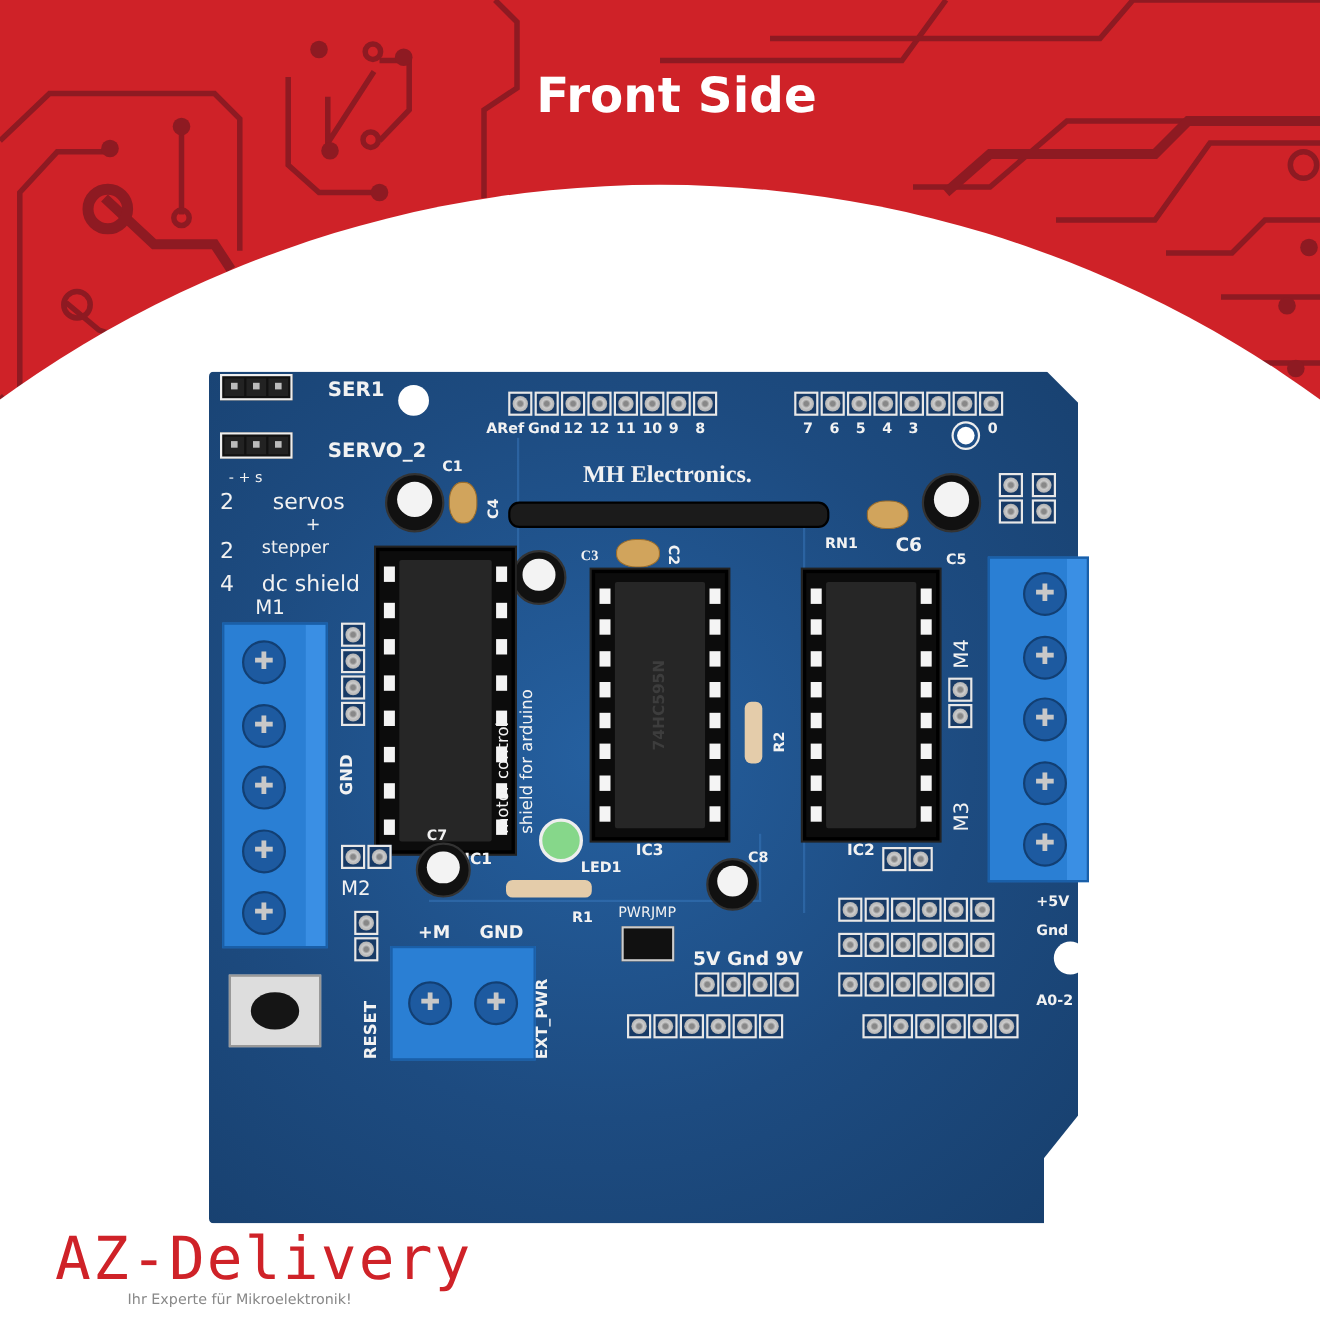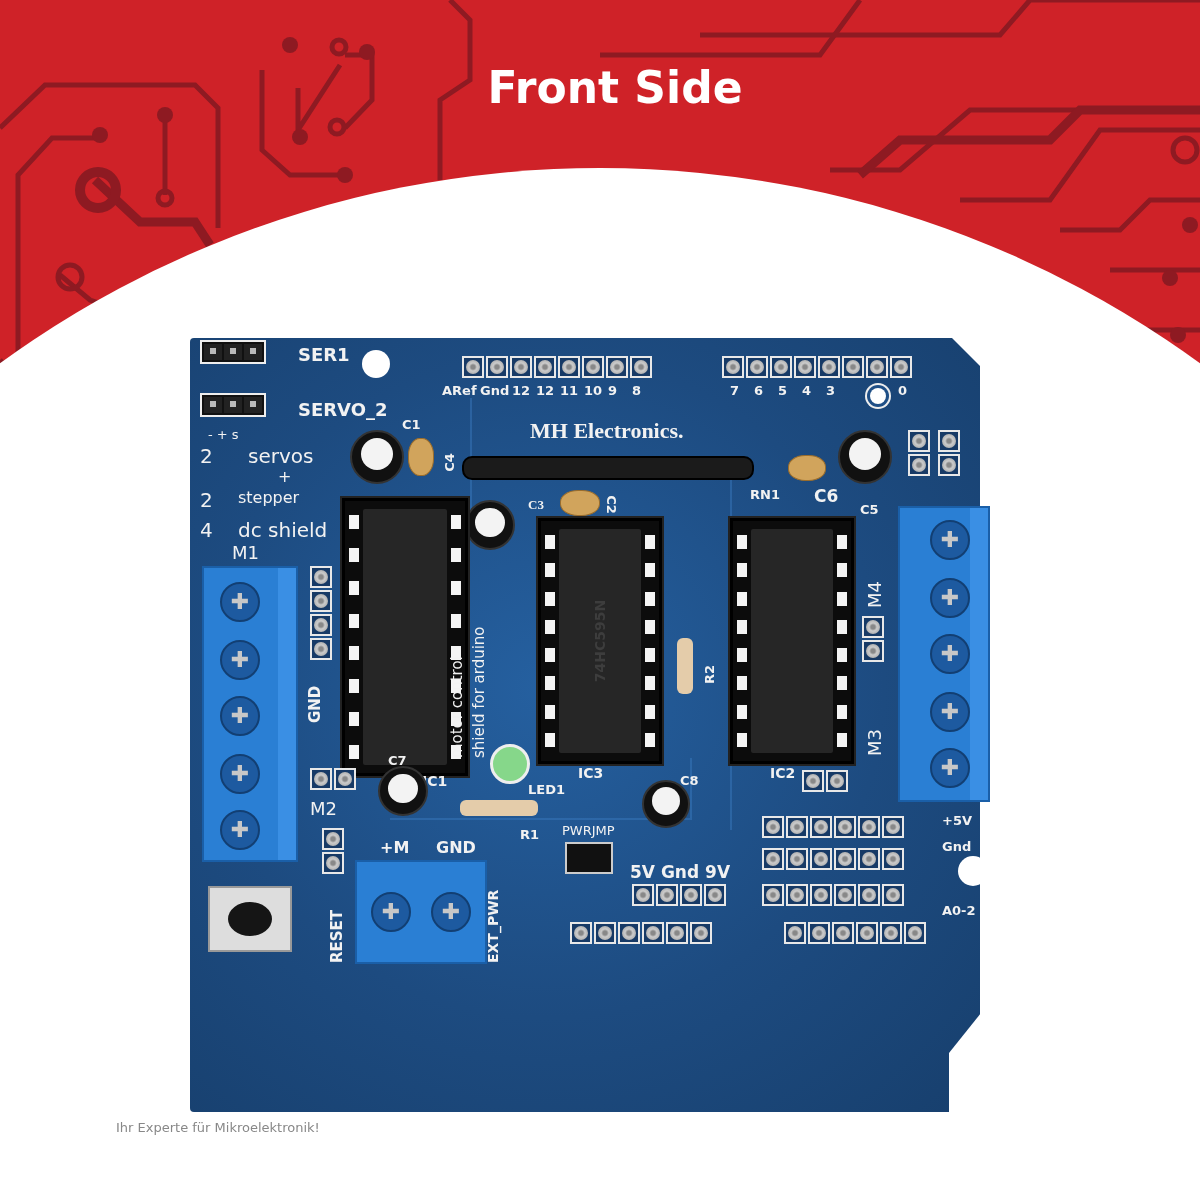--- a/index.html
+++ b/index.html
@@ -393,14 +393,15 @@
       <div class="pad"></div>
       <div class="pad"></div>
     </div>
   <div class="silk" style="left:752px;top:476px;font-size:13px;">+5V</div>
   <div class="silk" style="left:752px;top:502px;font-size:13px;">Gnd</div>
   <div class="silk" style="left:752px;top:566px;font-size:13px;">A0-2</div>
   <div class="hole" style="left:768px;top:518px;width:30px;height:30px;"></div>
 </div>
 
 <div class="brand">
+  <div class="brand-main">AZ-Delivery</div>
   <div class="brand-sub">Ihr Experte für Mikroelektronik!</div>
 </div>
 
 </body></html>

